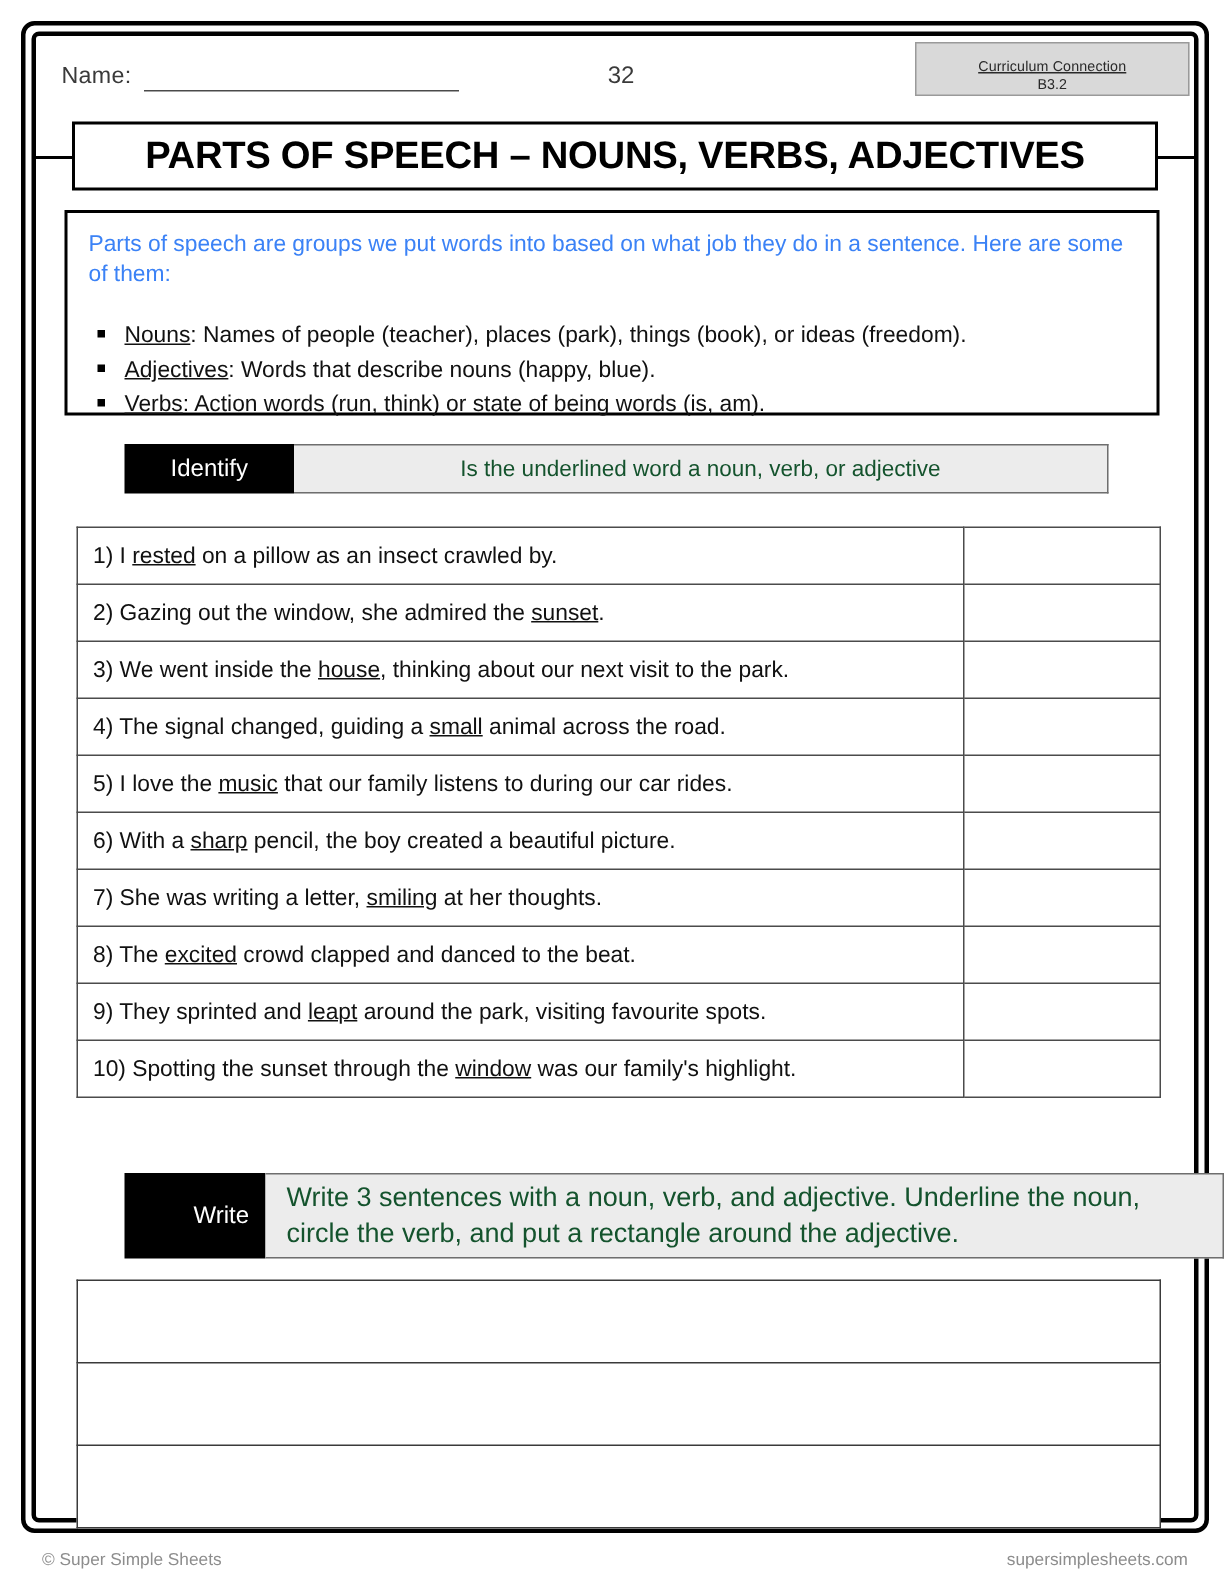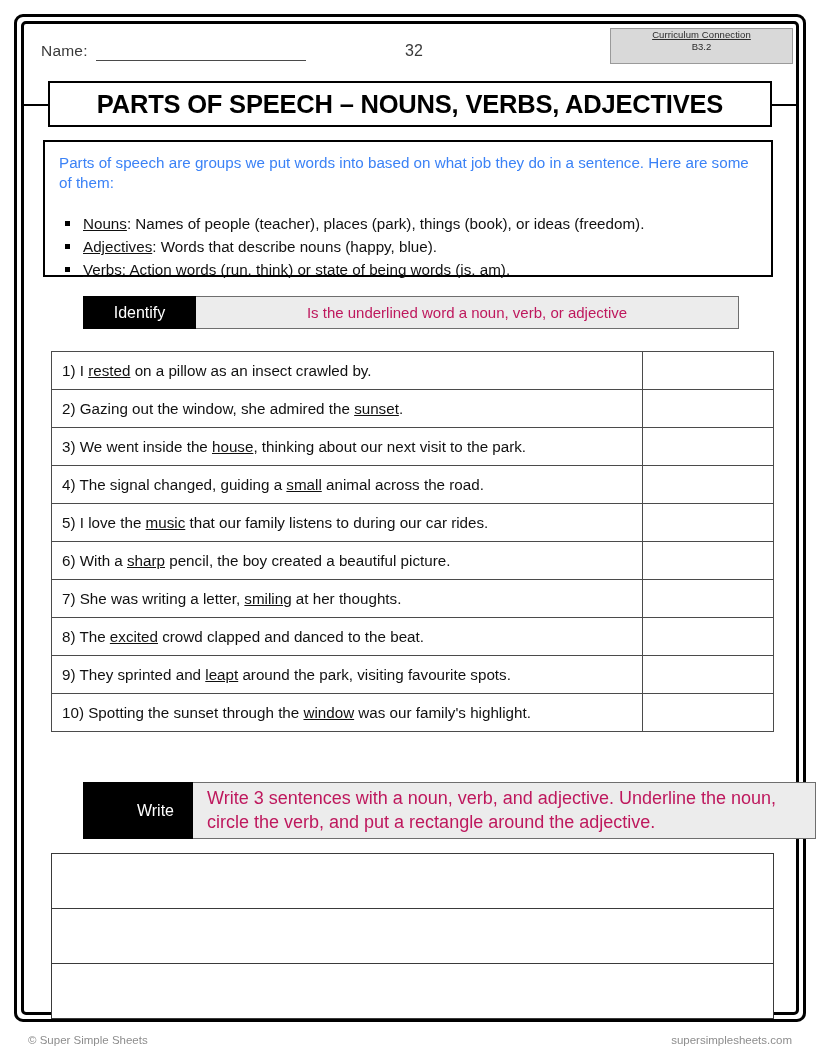--- a/index.html
+++ b/index.html
@@ -71,21 +71,21 @@
   }
   .curriculum-badge {
     position: absolute;
     right: 3px; top: 4px;
     width: 183px; height: 36px;
     background: #d9d9d9;
     border: 1px solid #9a9a9a;
     display: flex;
     flex-direction: column;
     align-items: center;
-    justify-content: flex-start;
+    justify-content: flex-end;
     line-height: 1.25;
   }
   .curriculum-badge .cc-title {
     font-size: 9.5px;
     color: #2a2a2a;
     text-decoration: underline;
     letter-spacing: .1px;
   }
   .curriculum-badge .cc-code {
     font-size: 9.5px;
@@ -183,21 +183,21 @@
   .section-desc {
     flex: 1 1 auto;
     background: #ececec;
     border: 1px solid #6e6e6e;
     border-left: none;
     display: flex;
     align-items: center;
     justify-content: center;
     text-align: center;
     font-size: 15px;
-    color: #be185d;
+    color: #14532d;
     padding: 0 8px;
   }
 
   
   .q-table {
     position: absolute;
     left: 27px; top: 327px;
     width: 723px;
     border-collapse: collapse;
     border: 1.6px solid #4b4b4b;
@@ -218,21 +218,21 @@
     width: 131px;
     background: #fff;
   }
   .u { text-decoration: underline; }
 
   
   .section-bar.write {
     left: 19px; top: 758px;
     width: 733px; height: 57px;
   }
-  .write .section-tag { width: 110px; padding-left: 35px; }
+  .write .section-tag { width: 94px; padding-left: 35px; }
   .write .section-desc {
     justify-content: flex-start;
     text-align: left;
     padding: 0 10px 0 14px;
     line-height: 1.32;
     font-size: 18px;
   }
 
   
   .write-box {

